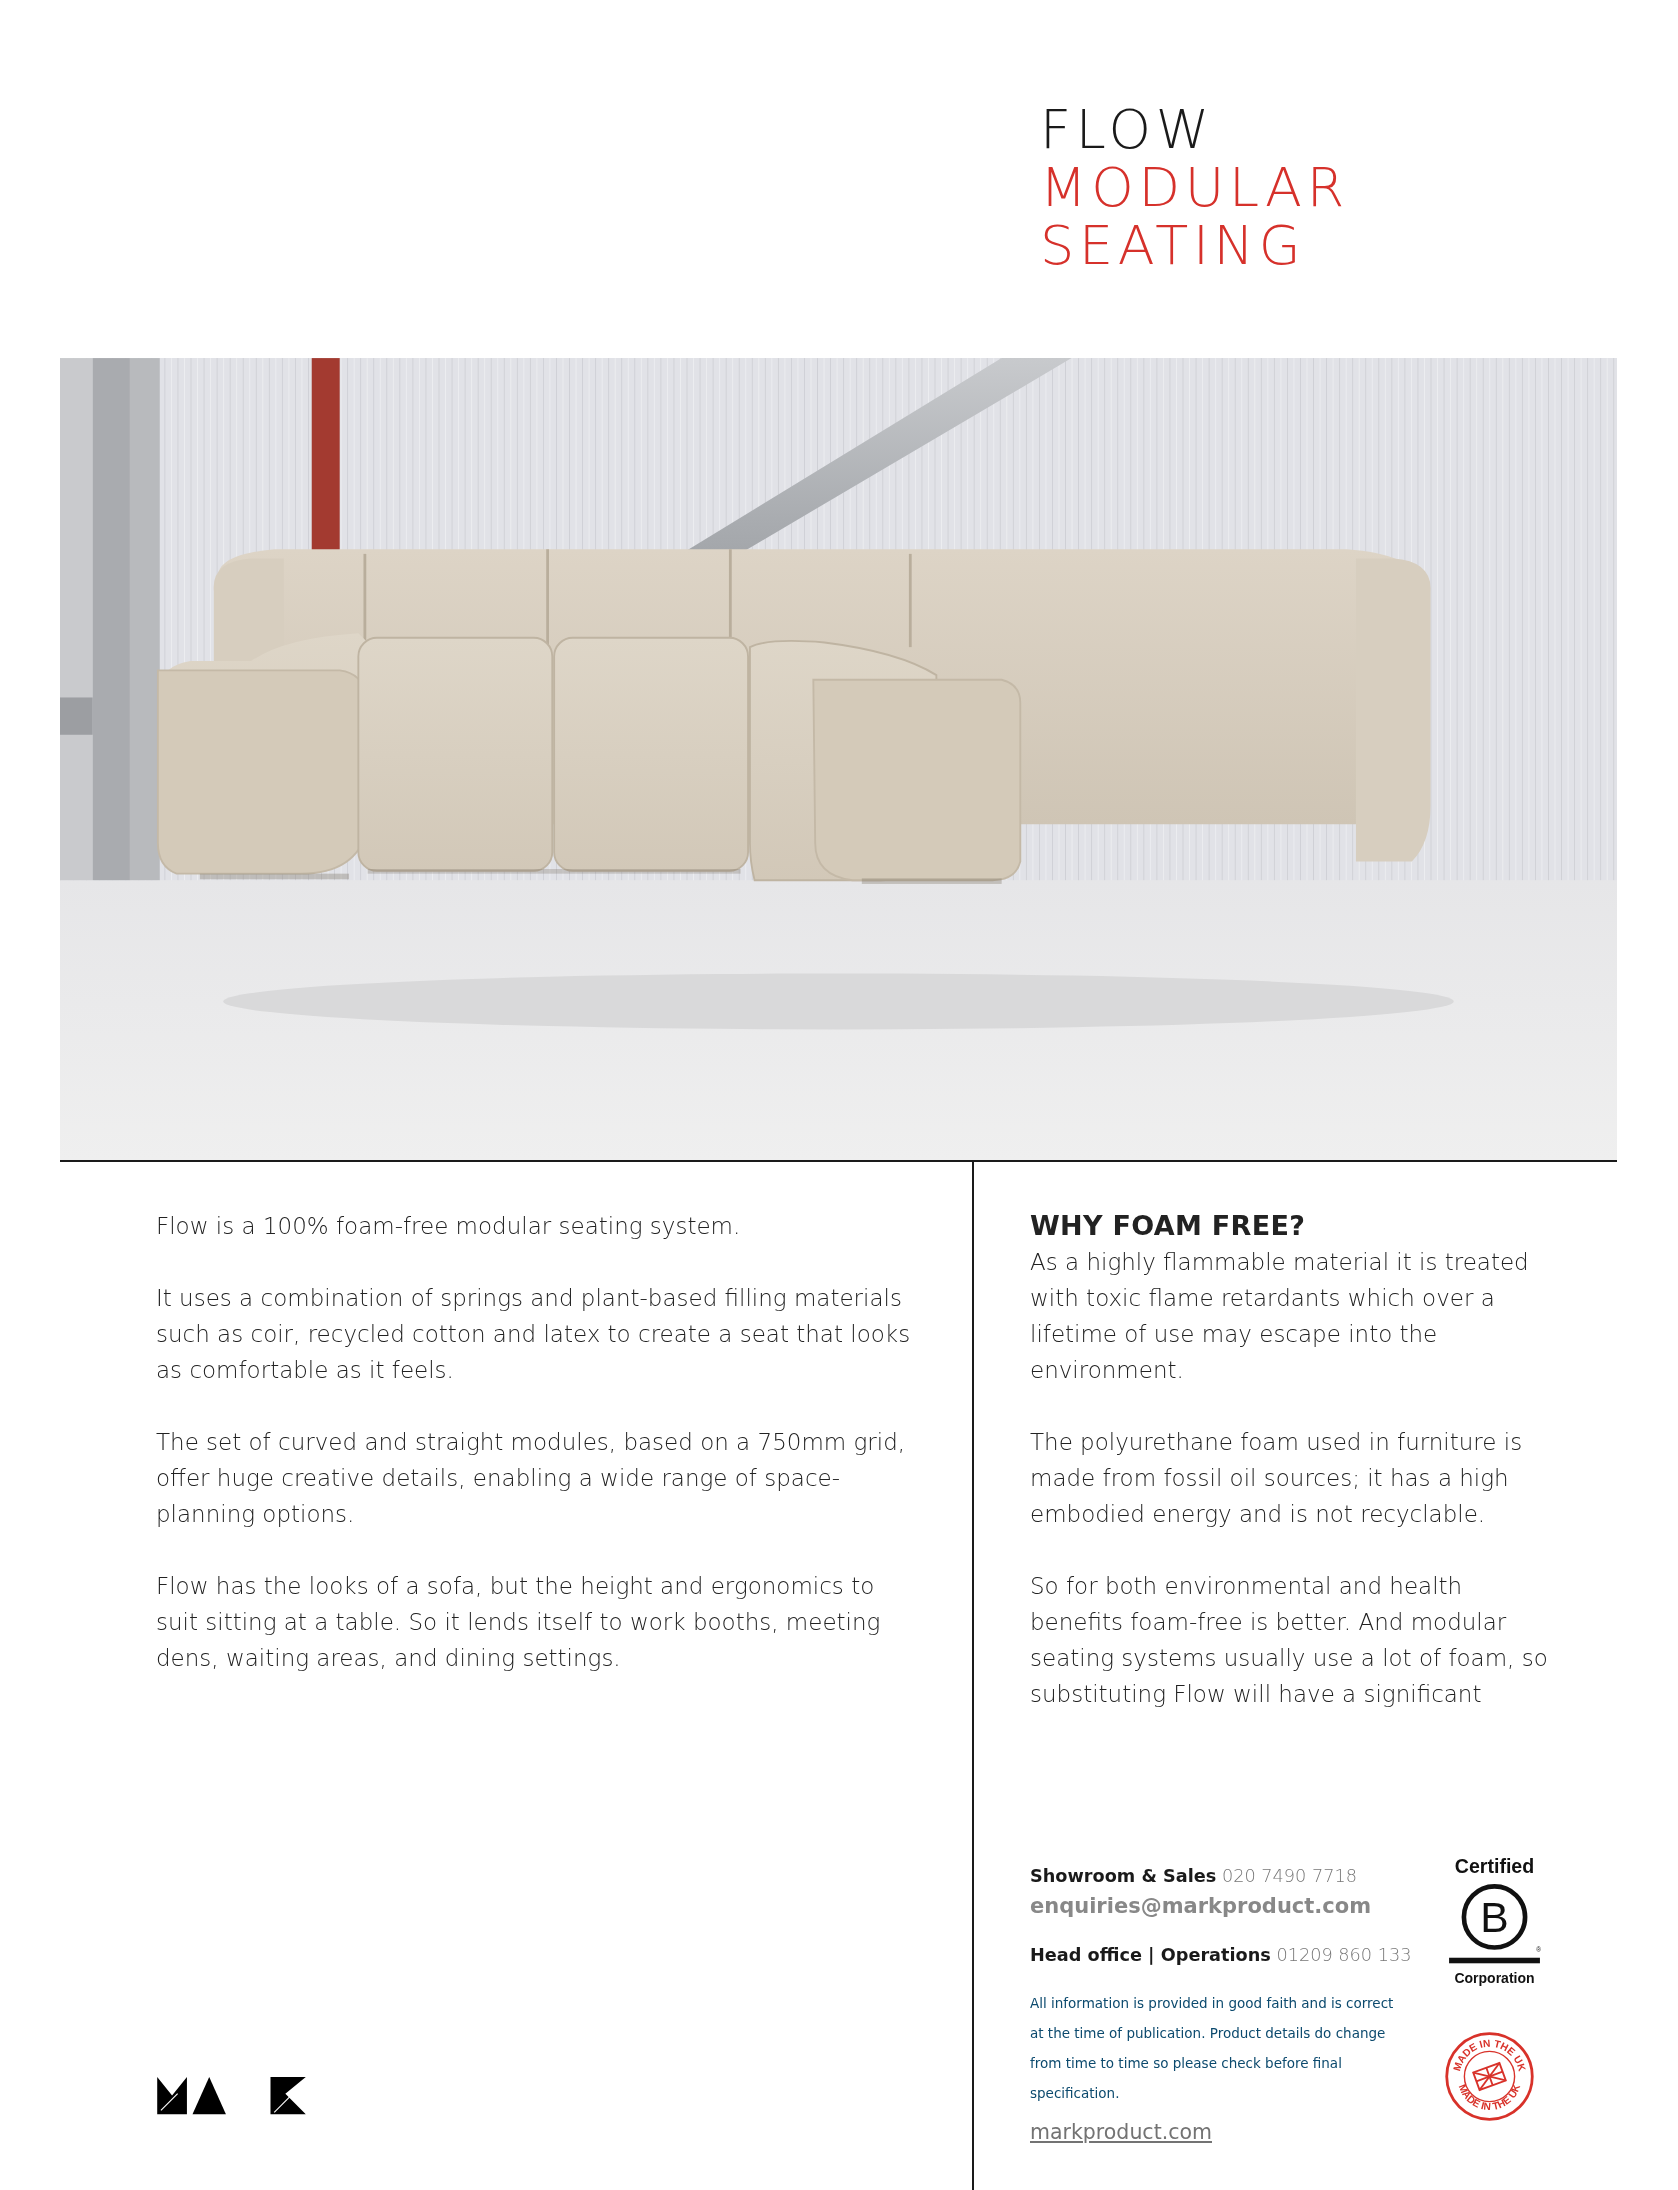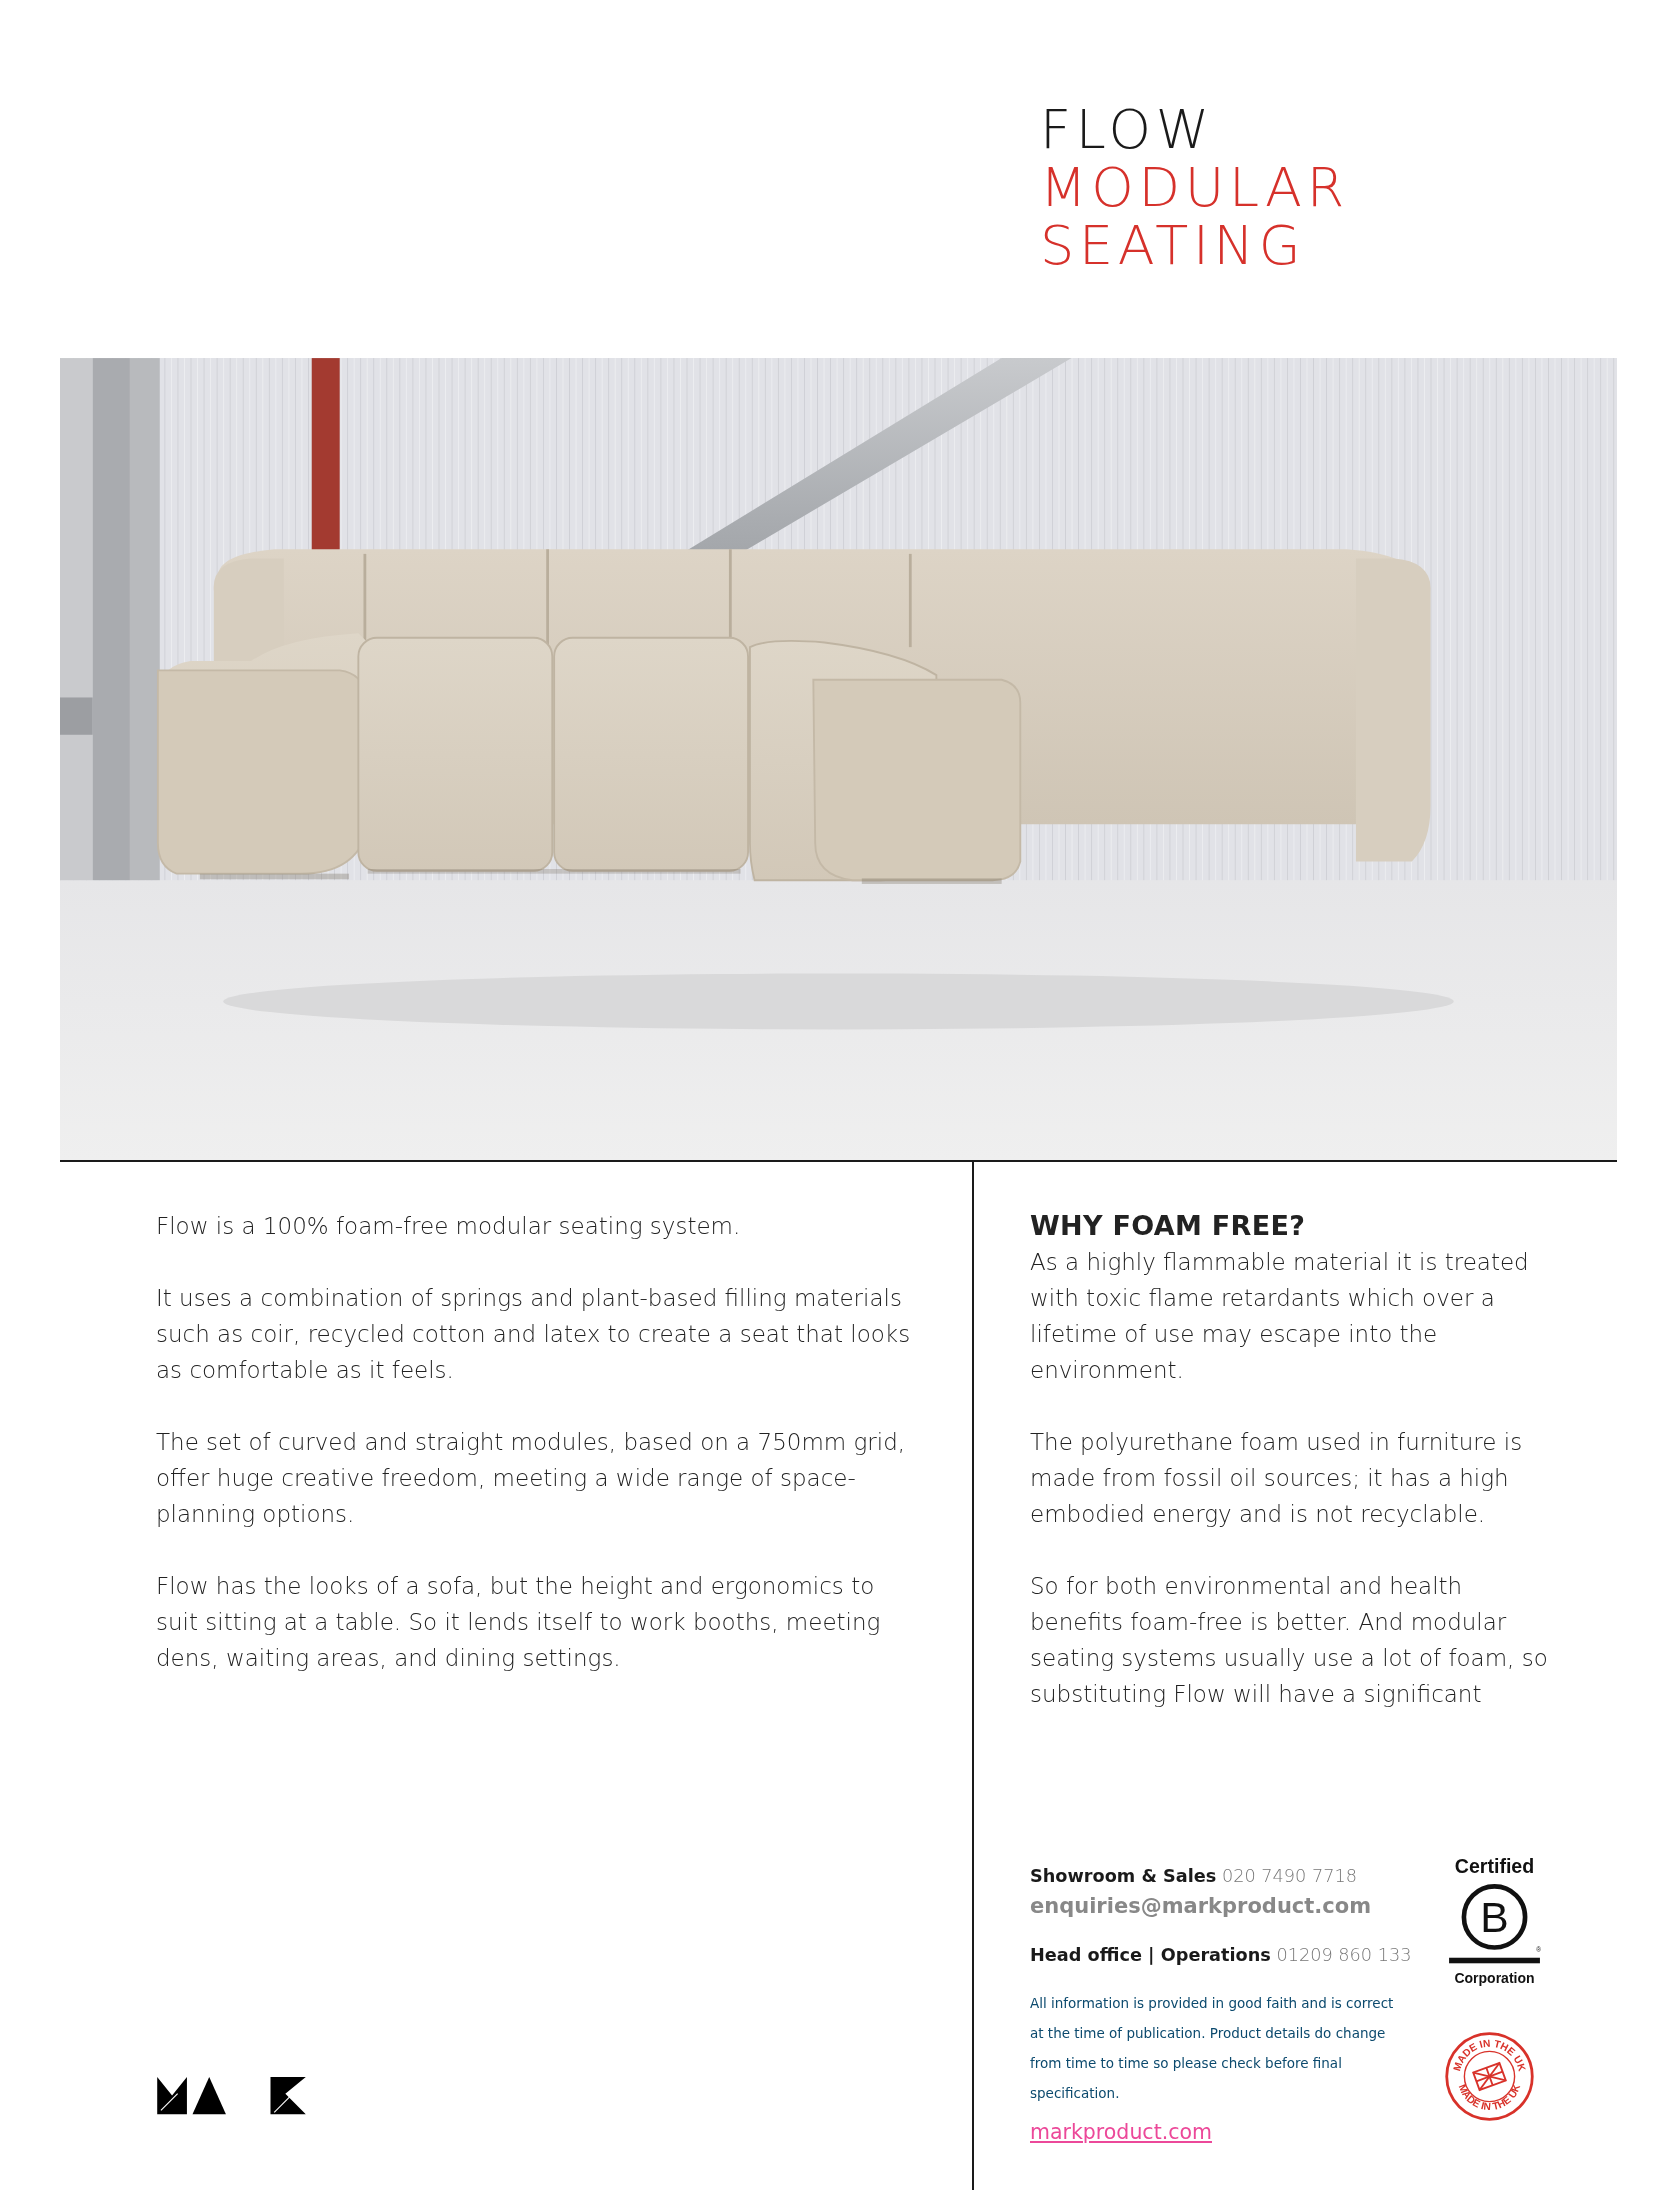--- a/index.html
+++ b/index.html
@@ -33,21 +33,21 @@
   
   .contact { position: absolute; left: 1030px; top: 1861px; width: 410px; font-family: "DejaVu Sans", sans-serif; }
   .contact .row { font-size: 17.7px; line-height: 30px; color: #1a1a1a; white-space: nowrap; }
   .contact .row b { font-weight: 700; }
   .contact .row .num { color: #777; font-weight: 300; margin-left: 5.6px; }
   .contact .email { font-size: 21px; line-height: 30px; color: #888; font-weight: 700; }
   .contact .gap { height: 18.6px; }
   .disclaimer { position: absolute; left: 1030px; top: 1988px; width: 373px; font-family: "DejaVu Sans", sans-serif;
                 font-size: 13.5px; line-height: 30px; color: #0c4a6e; }
   .weblink { position: absolute; left: 1030px; top: 2120px; font-family: "DejaVu Sans", sans-serif;
-             font-size: 20.5px; color: #ec4899; text-decoration: underline; }
+             font-size: 20.5px; color: #737373; text-decoration: underline; }
 
   
   .bcorp { position: absolute; left: 1443px; top: 1855px; width: 103px; text-align: center; }
   .bcorp .cert { font-family: "Liberation Sans", sans-serif; font-weight: 700; font-size: 19.6px; color: #111; }
   .bcorp .corp { font-family: "Liberation Sans", sans-serif; font-weight: 700; font-size: 14px; color: #111; }
   .ukbadge { position: absolute; left: 1443px; top: 2030px; width: 93px; height: 93px; }
 
   .logo { position: absolute; left: 157px; top: 2077px; width: 149px; height: 39px; }
 </style>
 </head>
@@ -125,21 +125,21 @@
     <rect x="860" y="558" width="150" height="6" fill="#7d7566" opacity="0.35"></rect>
   </svg>
 </div>
 
 <div class="hline"></div>
 <div class="vline"></div>
 
 <div class="col-left">
   <p>Flow is a 100% foam-free modular seating system.</p>
   <p>It uses a combination of springs and plant-based filling materials such as coir, recycled cotton and latex to create a seat that looks as comfortable as it feels.</p>
-  <p>The set of curved and straight modules, based on a 750mm grid, offer huge creative freedom, meeting a wide range of space-planning options.</p>
+  <p>The set of curved and straight modules, based on a 750mm grid, offer huge creative details, enabling a wide range of space-planning options.</p>
   <p>Flow has the looks of a sofa, but the height and ergonomics to suit sitting at a table.  So it lends itself to work booths, meeting dens, waiting areas, and dining settings.</p>
 </div>
 
 <div class="col-right">
   <h3>WHY FOAM FREE?</h3>
   <p>As a highly flammable material it is treated with toxic flame retardants which over a lifetime of use may escape into the environment.</p>
   <p>The polyurethane foam used in furniture is made from fossil oil sources; it has a high embodied energy and is not recyclable.</p>
   <p>So for both environmental and health benefits foam-free is better.  And modular seating systems usually use a lot of foam, so substituting Flow will have a significant</p>
 </div>
 

